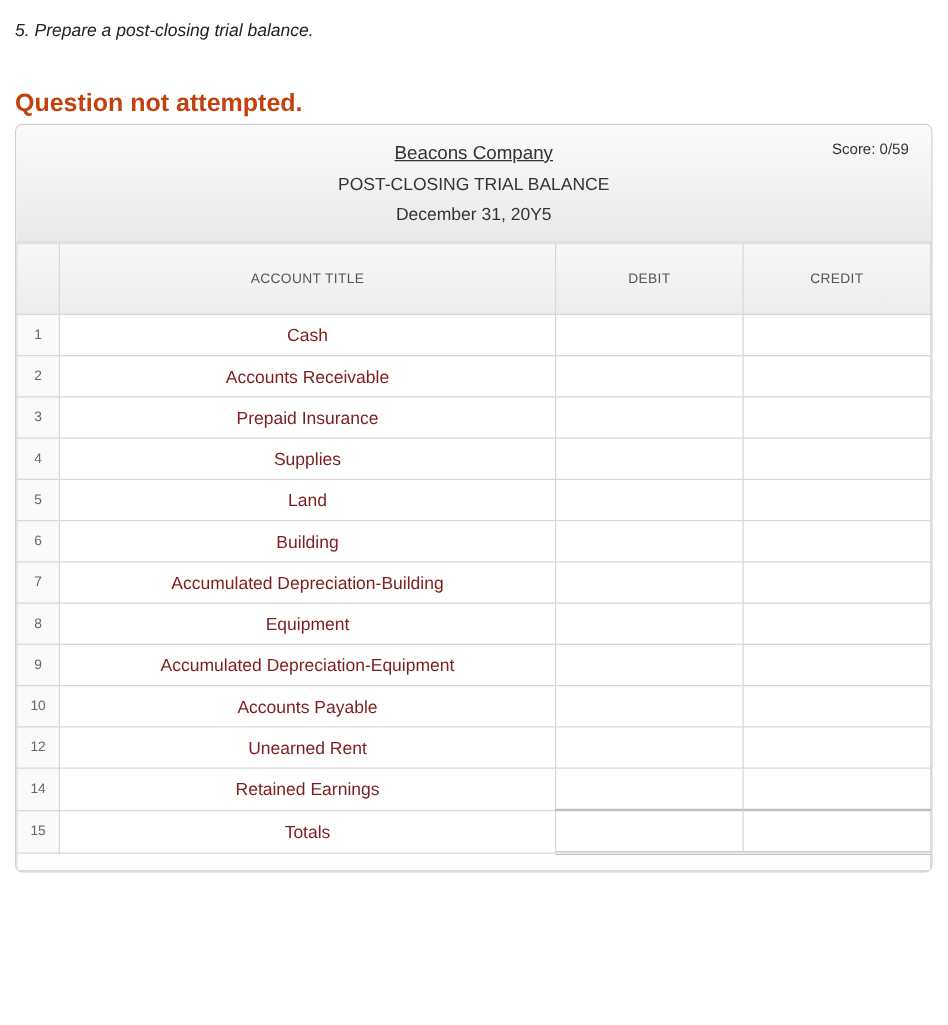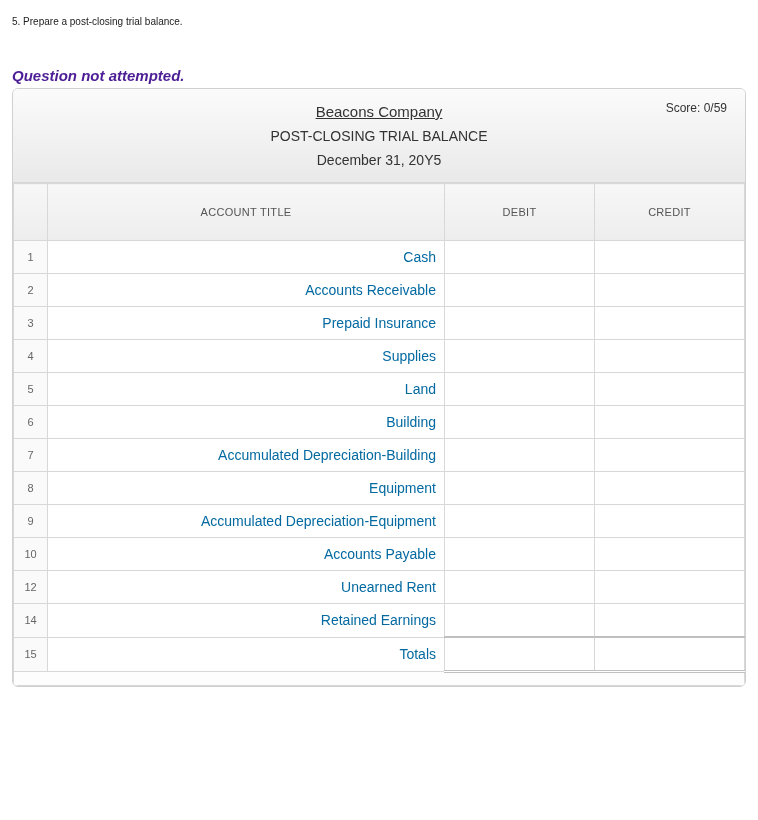--- a/index.html
+++ b/index.html
@@ -5,29 +5,29 @@
   * { box-sizing: border-box; }
   body {
     margin: 0;
     padding: 12px;
     font-family: Arial, Helvetica, sans-serif;
     background: #fff;
     color: #333;
     width: 758px;
   }
   .instruction {
-    font-size: 10px;
+    font-style: italic;
+    font-size: 14px;
     color: #222;
     margin: 4px 0 40px 0;
   }
   .status {
-    font-style: italic;
     font-weight: bold;
-    font-size: 15px;
-    color: #4c1d95;
+    font-size: 20px;
+    color: #c2410c;
     margin: 0 0 4px 0;
   }
   .panel {
     border: 1px solid #d0d0d0;
     border-radius: 6px;
     overflow: hidden;
     box-shadow: inset 0 0 0 1px #fff;
   }
   .panel-header {
     position: relative;
@@ -81,23 +81,23 @@
   col.amount { width: 150px; }
   td.rownum {
     text-align: center;
     font-size: 11px;
     color: #666;
     background: #fafafa;
     padding: 8px 2px;
   }
   td.acct {
     font-size: 14px;
-    color: #0369a1;
+    color: #7f1d1d;
     padding: 8px 8px;
-    text-align: right;
+    text-align: center;
   }
   td.amount {
     padding: 4px;
     background: #fff;
   }
   td.amount input {
     width: 100%;
     border: none;
     outline: none;
     font-size: 14px;

